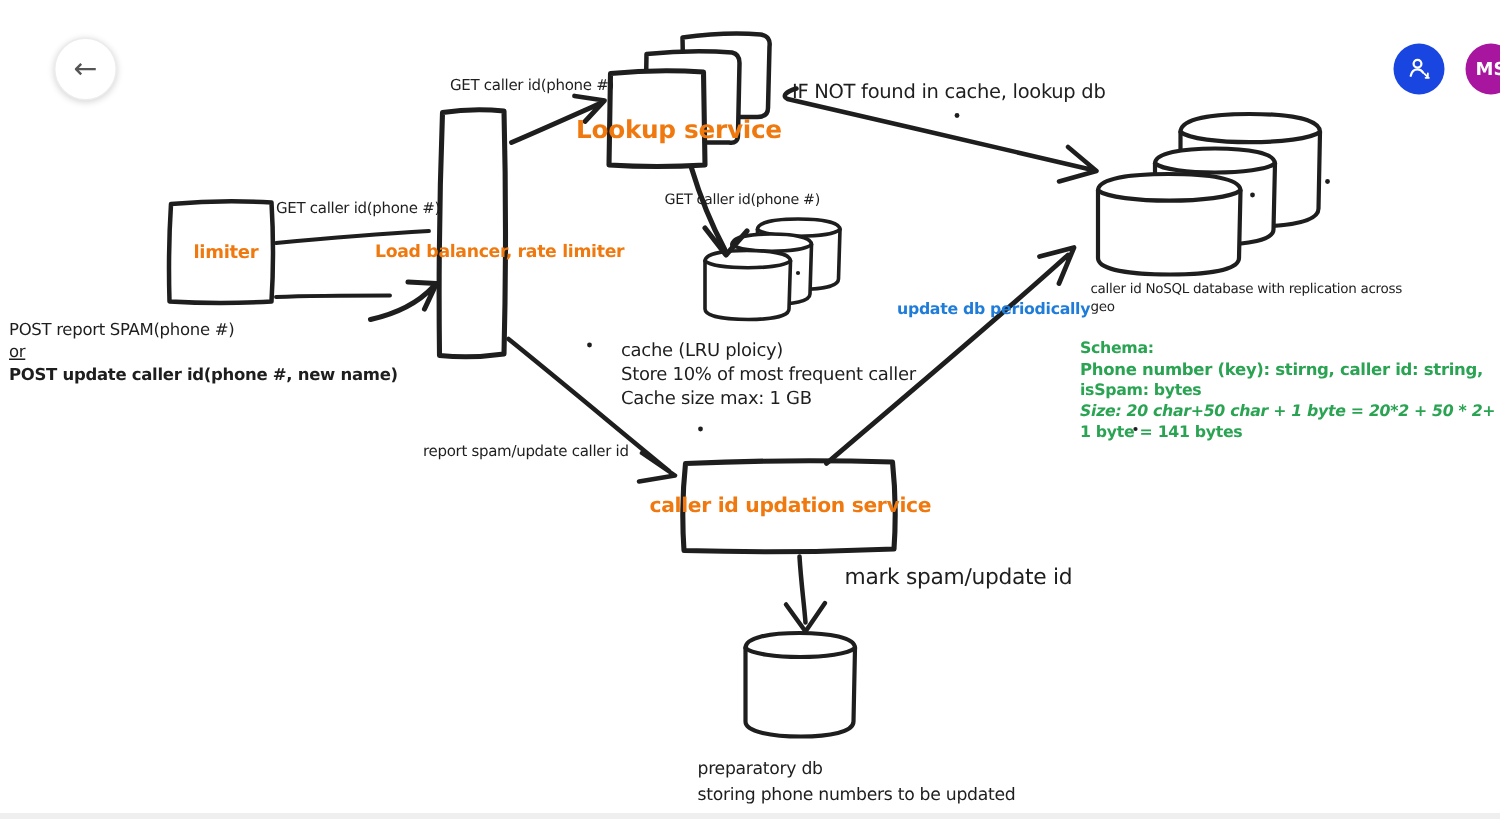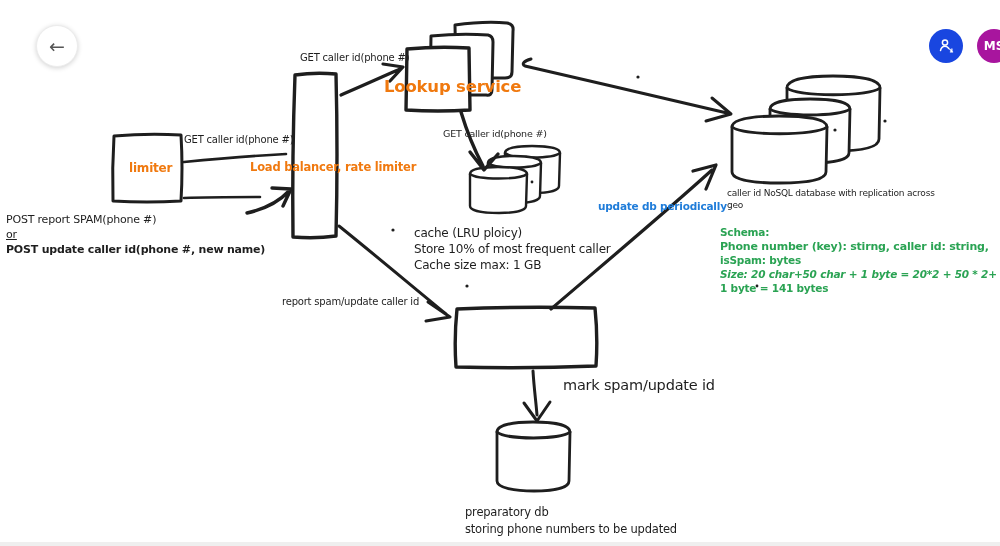--- a/index.html
+++ b/index.html
@@ -89,27 +89,29 @@
       </g>
     </g>
   </svg>
 
   <div class="lbl" style="left:184px; top:134px; font-size:10px;">GET caller id(phone #)</div>
 
   <div class="lbl" style="left:300px; top:52px; font-size:10px;">GET caller id(phone #)</div>
 
   <div class="lbl" style="left:443px; top:128px; font-size:9.5px;">GET caller id(phone #)</div>
 
+  <div class="lbl" style="left:528px; top:54px; font-size:13px;">IF NOT found in cache, lookup db</div>
 
   <div class="lbl orange" style="left:129px; top:161px; font-size:12px;">limiter</div>
 
   <div class="lbl orange" style="left:384px; top:77px; font-size:16.5px;">Lookup service</div>
 
   <div class="lbl orange" style="left:250px; top:160px; font-size:11.5px;">Load balancer, rate limiter</div>
 
+  <div class="lbl orange" style="left:433px; top:329px; font-size:13.5px;">caller id updation service</div>
 
   <div class="lbl blue" style="left:598px; top:200px; font-size:10.5px;">update db periodically</div>
 
   <div class="lbl" style="left:282px; top:296px; font-size:10px;">report spam/update caller id</div>
 
   <div class="lbl" style="left:563px; top:377px; font-size:14.5px;">mark spam/update id</div>
 
   <div>
     <div class="lbl" style="left:6px;  top:213px; font-size:11px;">POST report SPAM(phone #)</div>
     <div class="lbl" style="left:6px;  top:228px; font-size:11px;text-decoration:underline;">or</div>

